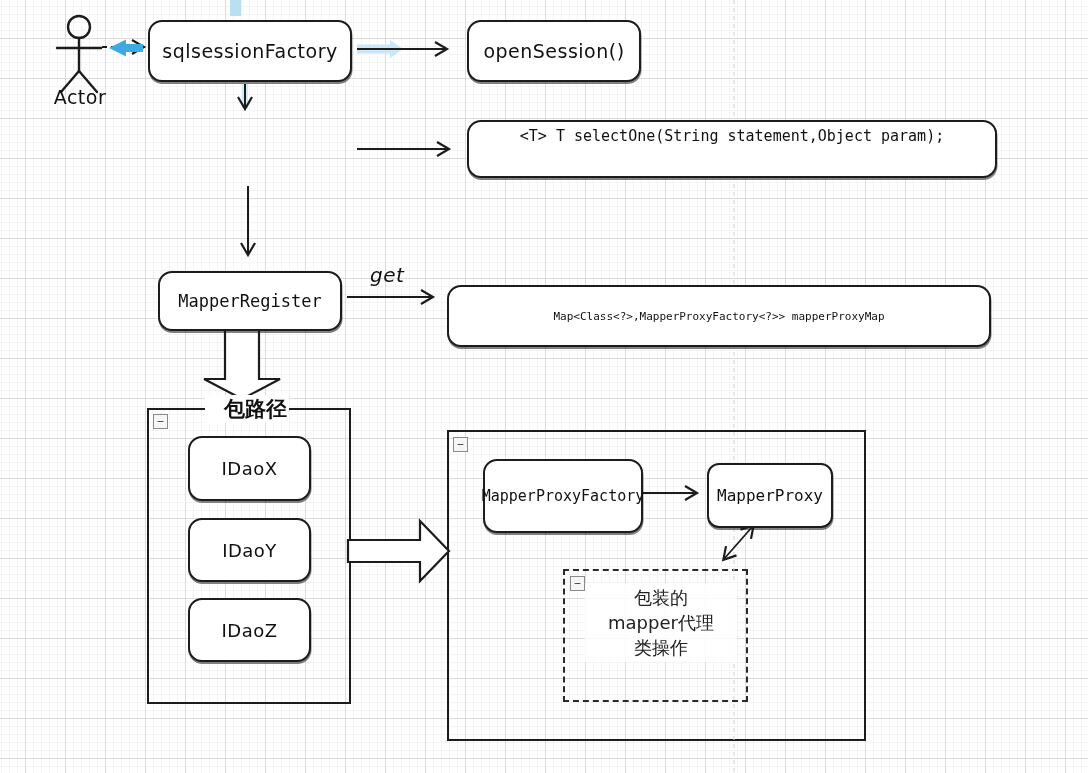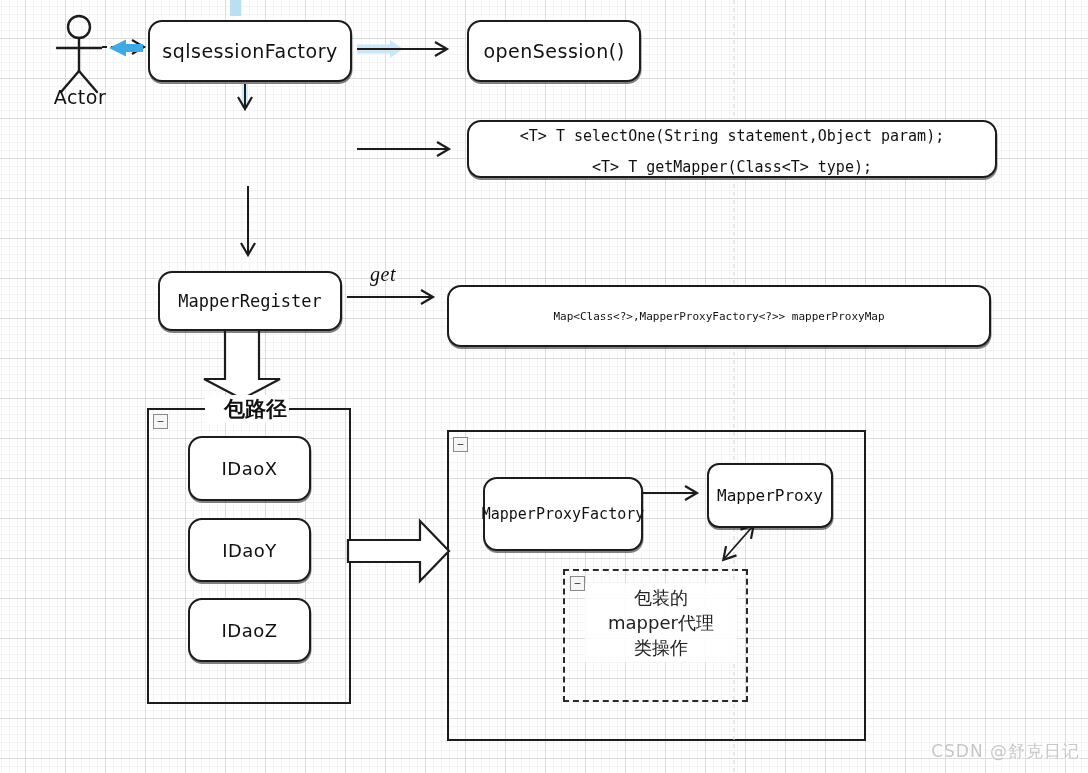--- a/index.html
+++ b/index.html
@@ -109,28 +109,27 @@
     <span>sqlsessionFactory</span>
   </div>
 
   <div class="node handw" style="left:467px;top:20px;width:170px;height:58px;font-size:19px;">
     <span>openSession()</span>
   </div>
 
 
   <div class="node mono api-box" style="left:467px;top:120px;width:530px;height:58px;">
     <span class="api-line">&lt;T&gt; T selectOne(String statement,Object param);</span>
-    <span class="api-line">&lt;T&gt; T getMapper(Class&lt;T&gt; type);</span>
   </div>
 
   <div class="node mono" style="left:158px;top:271px;width:180px;height:56px;font-size:17px;">
     <span>MapperRegister</span>
   </div>
 
-  <div class="lbl handw get-lbl" style="left:370px;top:263px;font-family:Liberation Serif, serif;">get</div>
+  <div class="lbl handw get-lbl" style="left:370px;top:263px;">get</div>
 
   <div class="node mono" style="left:447px;top:285px;width:540px;height:58px;font-size:11px;">
     <span>Map&lt;Class&lt;?&gt;,MapperProxyFactory&lt;?&gt;&gt; mapperProxyMap</span>
   </div>
 
   <div class="lbl pkg-title" style="left:205px;top:395px;width:80px;">包路径</div>
   <div class="collapse" style="left:153px;top:414px;">
     <span>−</span>
   </div>
 
@@ -141,34 +140,33 @@
     <span>IDaoZ</span>
   </div>
   <div class="node handw" style="left:188px;top:518px;width:119px;height:60px;font-size:18px;">
     <span>IDaoY</span>
   </div>
 
   <div class="collapse" style="left:453px;top:437px;">
     <span>−</span>
   </div>
 
-  <div class="node mono" style="left:483px;top:459px;width:156px;height:70px;font-size:15px;margin-top:18px;">
+  <div class="node mono" style="left:483px;top:459px;width:156px;height:70px;font-size:15px;">
     <span>MapperProxyFactory</span>
   </div>
 
   <div class="node mono" style="left:707px;top:463px;width:122px;height:61px;font-size:16px;border-radius:12px;">
     <span>MapperProxy</span>
   </div>
 
   <div class="collapse" style="left:570px;top:576px;">
     <span>−</span>
   </div>
   <div class="wrap-text" style="left:585px;top:583px;width:140px;">
     <div>包装的</div>
     <div>mapper代理</div>
     <div>类操作</div>
   </div>
 
   <div class="lbl handw actor-lbl" style="left:45px;top:86px;width:70px;">Actor</div>
 
-  <div class="watermark" style="right:8px;top:740px;">CSDN @舒克日记</div>
 
 </div>
 
 </body></html>

